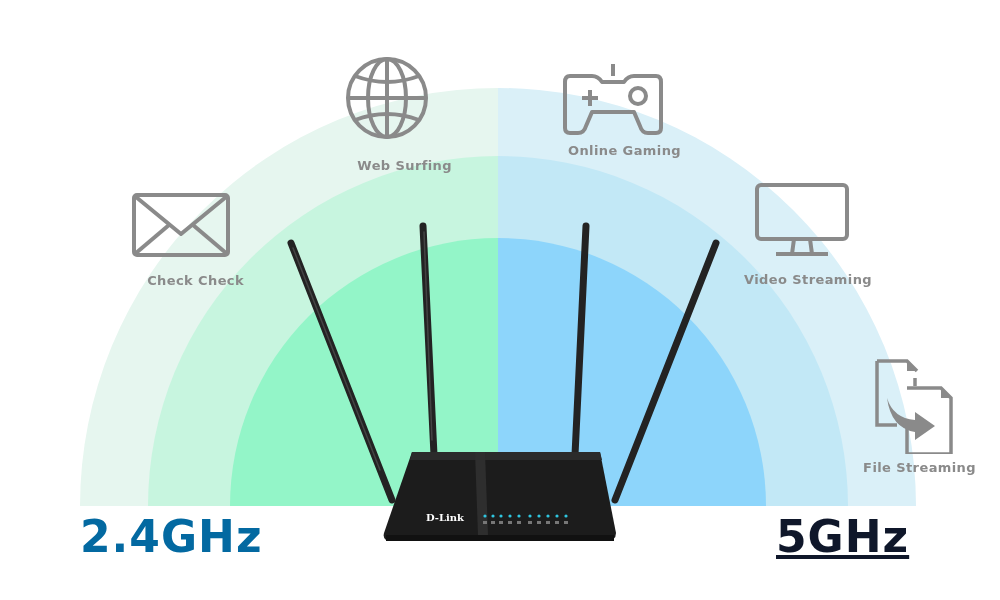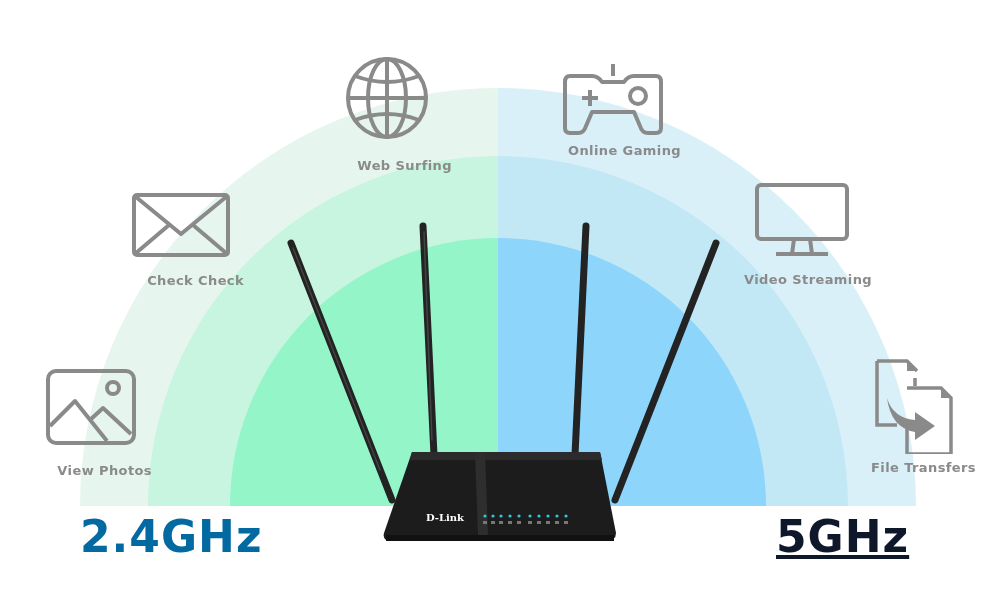--- a/index.html
+++ b/index.html
@@ -70,29 +70,20 @@
         <rect x="508" y="521" width="4" height="3"></rect>
       <rect x="517" y="521" width="4" height="3"></rect>
         <rect x="528" y="521" width="4" height="3"></rect>
       <rect x="537" y="521" width="4" height="3"></rect>
         <rect x="546" y="521" width="4" height="3"></rect>
       <rect x="555" y="521" width="4" height="3"></rect>
         <rect x="564" y="521" width="4" height="3"></rect>
     </g>
   </svg>
 
-  <div class="feature" style="left:30px;top:368px;width:122px;">
-    <svg width="92" height="78" viewBox="0 0 92 78" style="display:block;margin:0 auto;">
-      <rect x="3" y="3" width="86" height="72" rx="8" fill="none" stroke="#8a8a8a" stroke-width="4"></rect>
-      <polyline points="5,58 30,33 62,73" fill="none" stroke="#8a8a8a" stroke-width="4" stroke-linejoin="round"></polyline>
-      <polyline points="45,52 58,40 86,66" fill="none" stroke="#8a8a8a" stroke-width="4" stroke-linejoin="round"></polyline>
-      <circle cx="68" cy="20" r="6" fill="none" stroke="#8a8a8a" stroke-width="4"></circle>
-    </svg>
-    <span class="label" style="margin-top:17px;">View Photos</span>
-  </div>
 
   <div class="feature" style="left:118px;top:192px;width:126px;">
     <svg width="100" height="66" viewBox="0 0 100 66" style="display:block;margin:0 auto;">
       <rect x="3" y="3" width="94" height="60" rx="3" fill="none" stroke="#8a8a8a" stroke-width="4"></rect>
       <polyline points="5,5 50,42 95,5" fill="none" stroke="#8a8a8a" stroke-width="4" stroke-linejoin="round"></polyline>
       <line x1="5" y1="61" x2="38" y2="33" stroke="#8a8a8a" stroke-width="4"></line>
       <line x1="95" y1="61" x2="62" y2="33" stroke="#8a8a8a" stroke-width="4"></line>
     </svg>
     <span class="label" style="margin-top:15px;">Check Check</span>
   </div>
@@ -132,19 +123,19 @@
 
   <div class="feature" style="left:850px;top:358px;width:126px;">
     <svg width="100" height="96" viewBox="0 0 100 96" style="display:block;margin:0 auto;">
       <path d="M14 3 L44 3 L54 13 M14 3 L14 67 L34 67" fill="none" stroke="#8a8a8a" stroke-width="3.5"></path>
       <path d="M44 3 L54 13 L44 13 Z" fill="#8a8a8a"></path>
       <line x1="52" y1="20" x2="52" y2="28" stroke="#8a8a8a" stroke-width="3.5"></line>
       <path d="M44 30 L78 30 L88 40 L88 96 L44 96 L44 68" fill="none" stroke="#8a8a8a" stroke-width="3.5"></path>
       <path d="M78 30 L88 40 L78 40 Z" fill="#8a8a8a"></path>
       <path d="M24 40 Q30 60 52 62 L52 54 L72 68 L52 82 L52 74 Q28 70 24 40 Z" fill="#8a8a8a"></path>
     </svg>
-    <span class="label" style="margin-top:6px;">File Transfers</span>
+    <span class="label" style="margin-top:6px;">File Streaming</span>
   </div>
 
   <div class="band" style="left:80px;color:#0369a1;">2.4GHz</div>
   <div class="band" style="left:776px;color:#0f172a;text-decoration:underline;">5GHz</div>
 
 </div>
 
 </body></html>

